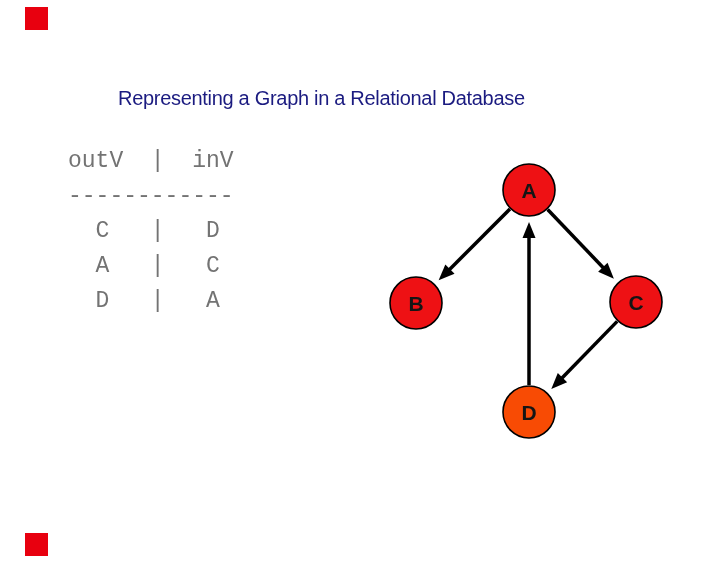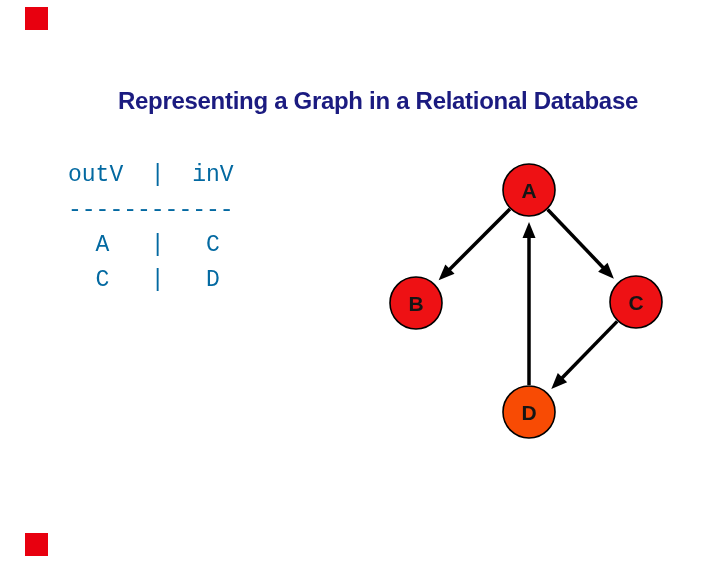--- a/index.html
+++ b/index.html
@@ -20,33 +20,33 @@
     left: 25px;
     width: 23px;
     height: 23px;
   }
   .corner-marker.top { top: 7px; }
   .corner-marker.bottom { top: 533px; }
   #title {
     position: absolute;
     left: 118px;
     top: 87px;
-    font-size: 24px;
-    font-weight: bold;
+    font-size: 20px;
+    font-weight: normal;
     letter-spacing: -0.3px;
     white-space: nowrap;
   }
   #edge-table {
     position: absolute;
     left: 68px;
-    top: 158px;
+    top: 144px;
     font-family: "Liberation Mono", monospace;
     font-size: 23px;
     line-height: 35px;
-    color: #0369a1;
+    color: #737373;
   }
   #edge-table .tline {
     white-space: pre;
   }
   #graph-svg {
     position: absolute;
     left: 0;
     top: 0;
   }
   #graph-svg text {
@@ -62,22 +62,23 @@
 
   <div class="corner-marker top" style="background: rgb(232, 0, 15);"></div>
 
   <div class="corner-marker bottom" style="background: rgb(232, 0, 15);"></div>
 
   <div id="title" style="color: rgb(27, 27, 128);">Representing a Graph in a Relational Database</div>
 
   <div id="edge-table">
     <div class="tline">outV  |  inV</div>
     <div class="tline">------------</div>
+    <div class="tline">  C   |   D</div>
     <div class="tline">  A   |   C</div>
-    <div class="tline">  C   |   D</div>
+    <div class="tline">  D   |   A</div>
   </div>
 
   <svg id="graph-svg" width="728" height="563" viewBox="0 0 728 563">
       <line x1="509.90811690796323" y1="209.09188309203677" x2="448.52691193458116" y2="270.47308806541884" stroke="#000000" stroke-width="3.5"></line>
       <polygon points="438.62741699796953,280.37258300203047 445.34493141924173,264.4626804253332 454.5373195746668,273.65506858075827" fill="#000000"></polygon>
       <line x1="547.6511349675307" y1="209.52268333049935" x2="604.2239922775404" y2="268.7391321035937" stroke="#000000" stroke-width="3.5"></line>
       <polygon points="613.8949511495933,278.8620049416304 598.1425214781588,271.7830954601845 607.5423319706214,262.8029193647067" fill="#000000"></polygon>
       <line x1="617.1738590022916" y1="321.35397672661617" x2="561.074166144244" y2="379.02655816946873" stroke="#000000" stroke-width="3.5"></line>
       <polygon points="551.3124634046915,389.06195350919563 557.8094044135926,373.06071113471546 567.1279858004818,382.12514939287144" fill="#000000"></polygon>
       <line x1="529" y1="385" x2="529" y2="236" stroke="#000000" stroke-width="3.5"></line>

